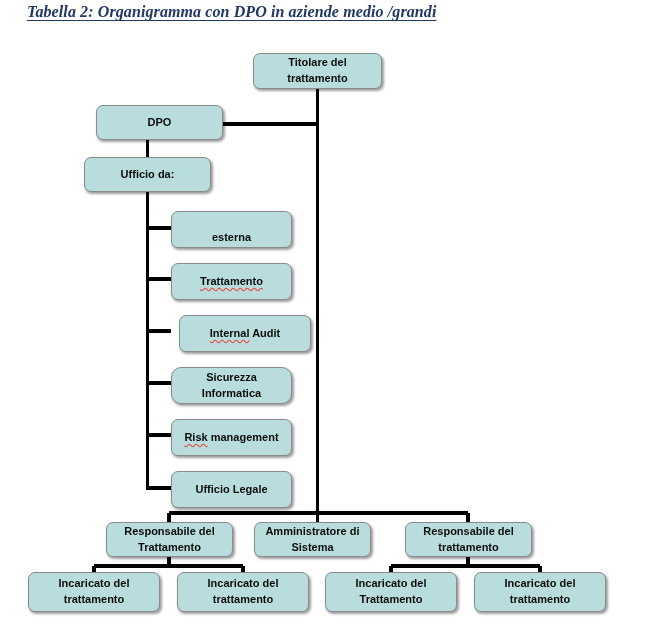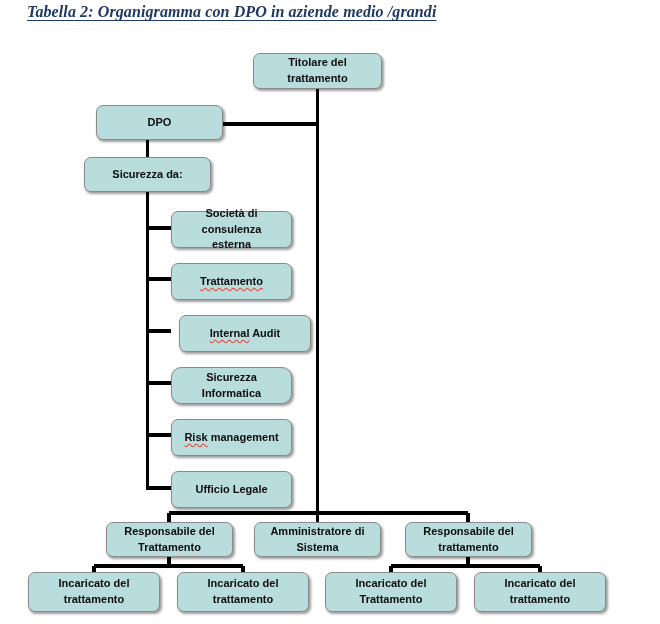--- a/index.html
+++ b/index.html
@@ -116,25 +116,25 @@
 
 <div class="node" style="left:253px; top:53px; width:129px; height:36px;">
   <span class="txt">Titolare del trattamento</span>
 </div>
 
 <div class="node" style="left:84px; top:105px; width:127px; height:35px;margin-left:12px;">
   <span class="txt">DPO</span>
 </div>
 
 <div class="node" style="left:84px; top:157px; width:127px; height:35px;">
-  <span class="txt">Sicurezza da:</span>
+  <span class="txt">Ufficio da:</span>
 </div>
 
 <div class="node" style="left:171px; top:211px; width:121px; height:37px;">
-  <span class="txt"><span>Società di consulenza</span><br><span>esterna</span></span>
+  <span class="txt"><br><span>esterna</span></span>
 </div>
 
 <div class="node" style="left:171px; top:263px; width:121px; height:37px;">
   <span class="txt"><span class="sq">Trattamento</span></span>
 </div>
 
 <div class="node" style="left:179px; top:315px; width:132px; height:37px;">
   <span class="txt"><span class="sq">Internal</span><span> Audit</span></span>
 </div>
 
@@ -147,21 +147,21 @@
 </div>
 
 <div class="node" style="left:171px; top:471px; width:121px; height:37px;">
   <span class="txt">Ufficio  Legale</span>
 </div>
 
 <div class="node" style="left:106px; top:522px; width:127px; height:35px;">
   <span class="txt"><span>Responsabile del</span><br><span>Trattamento</span></span>
 </div>
 
-<div class="node" style="left:254px; top:522px; width:127px; height:35px;">
+<div class="node" style="left:254px; top:522px; width:117px; height:35px;">
   <span class="txt"><span>Amministratore di</span><br><span>Sistema</span></span>
 </div>
 
 <div class="node" style="left:405px; top:522px; width:127px; height:35px;">
   <span class="txt"><span>Responsabile del</span><br><span>trattamento</span></span>
 </div>
 
 <div class="node" style="left:28px; top:572px; width:132px; height:40px;">
   <span class="txt"><span>Incaricato del</span><br><span>trattamento</span></span>
 </div>

